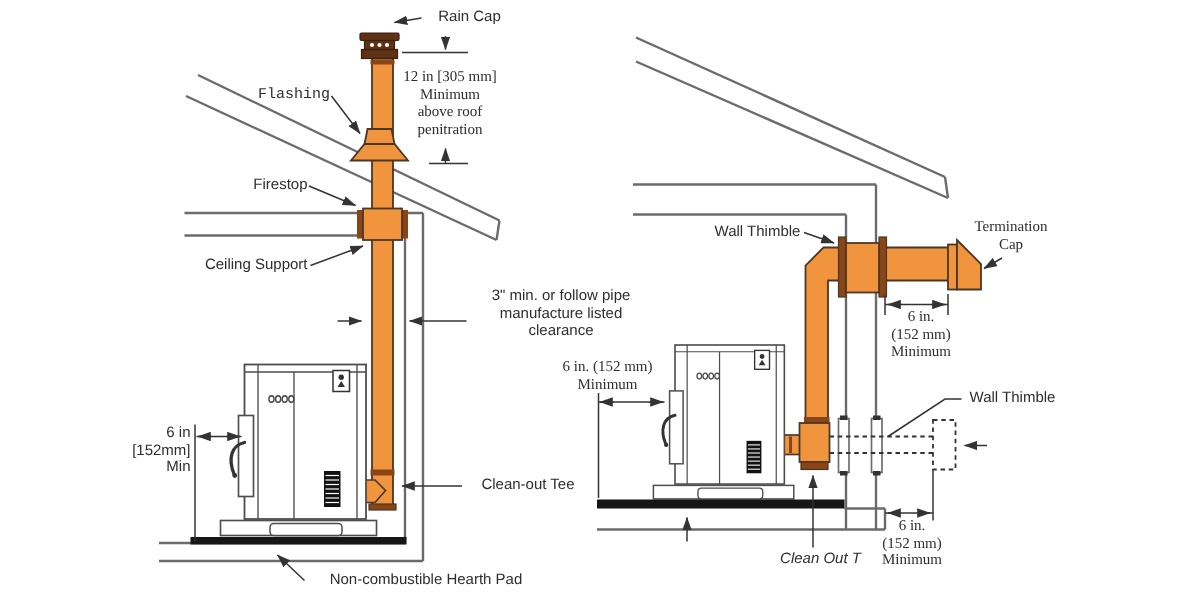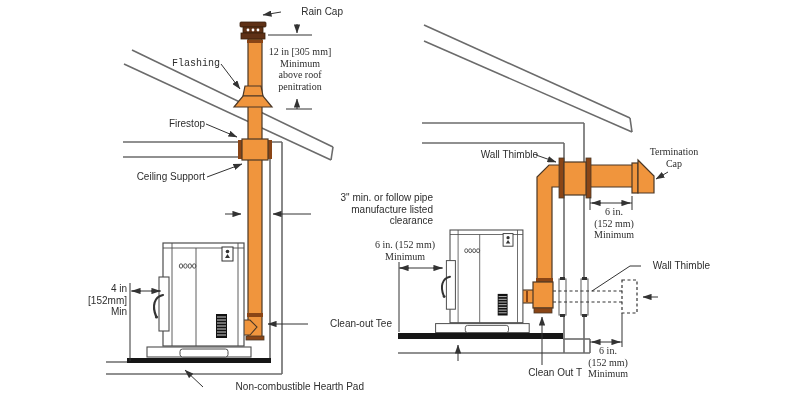--- a/index.html
+++ b/index.html
@@ -1,21 +1,21 @@
 <!DOCTYPE html>
 <html><head>
 <meta charset="utf-8">
 <style>
   html,body{margin:0;padding:0;background:#fff;}
   #stage{position:relative;width:800px;height:400px;background:#ffffff;overflow:hidden;
          font-family:"Liberation Sans","DejaVu Sans",sans-serif;}
   #art{position:absolute;left:0;top:0;}
   .lbl{position:absolute;font-size:10px;line-height:11.5px;color:#2d2d2d;
        white-space:pre-line;letter-spacing:0;}
-  .r{text-align:right;} .c{text-align:center;font-family:Liberation Serif, serif;} .l{text-align:right;}
+  .r{text-align:right;} .c{text-align:center;font-family:Liberation Serif, serif;} .l{text-align:center;}
 </style>
 </head>
 <body>
 
 <div id="stage">
 
 <svg id="art" width="800" height="400" viewBox="0 0 800 400">
   <defs>
     <marker id="ah" viewBox="0 0 10 7" refX="9.5" refY="3.5" markerWidth="9" markerHeight="6.3" orient="auto" markerUnits="userSpaceOnUse">
       <path d="M0,0 L10,3.5 L0,7 Z" fill="#333"></path>
@@ -225,33 +225,33 @@
 <div class="lbl c" style="left:258px;top:46px;width:84px;">12 in [305 mm]
 Minimum
 above roof
 penitration</div>
 <div class="lbl r" style="left:158px;top:58px;width:62px;font-family:Liberation Mono, monospace;">Flashing</div>
 <div class="lbl r" style="left:143px;top:118px;width:62px;">Firestop</div>
 <div class="lbl r" style="left:116px;top:171px;width:89px;">Ceiling Support</div>
 <div class="lbl l" style="left:315px;top:192px;width:118px;">3" min. or follow pipe
 manufacture listed
 clearance</div>
-<div class="lbl r" style="left:76px;top:283px;width:51px;">4 in
+<div class="lbl r" style="left:76px;top:283px;width:51px;">6 in
 [152mm]
 Min</div>
 <div class="lbl l" style="left:312px;top:318px;width:80px;">Clean-out Tee</div>
 <div class="lbl l" style="left:204px;top:381px;width:160px;">Non-combustible Hearth Pad</div>
 
 <div class="lbl l" style="left:472px;top:149px;width:66px;">Wall Thimble</div>
 <div class="lbl c" style="left:642px;top:146px;width:64px;">Termination
 Cap</div>
 <div class="lbl c" style="left:588px;top:206px;width:52px;">6 in.
 (152 mm)
 Minimum</div>
 <div class="lbl c" style="left:366px;top:239px;width:78px;">6 in. (152 mm)
 Minimum</div>
 <div class="lbl l" style="left:640px;top:260px;width:70px;">Wall Thimble</div>
-<div class="lbl l" style="left:512px;top:367px;width:70px;">Clean Out T</div>
+<div class="lbl l" style="left:512px;top:367px;width:70px;font-style:italic;">Clean Out T</div>
 <div class="lbl c" style="left:582px;top:345px;width:52px;">6 in.
 (152 mm)
 Minimum</div>
 
 </div>
 
 </body></html>

